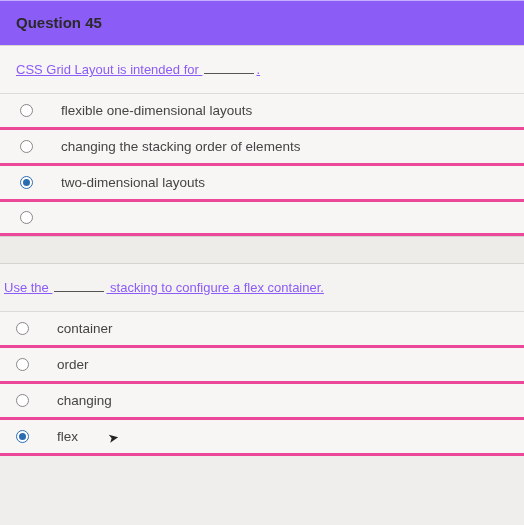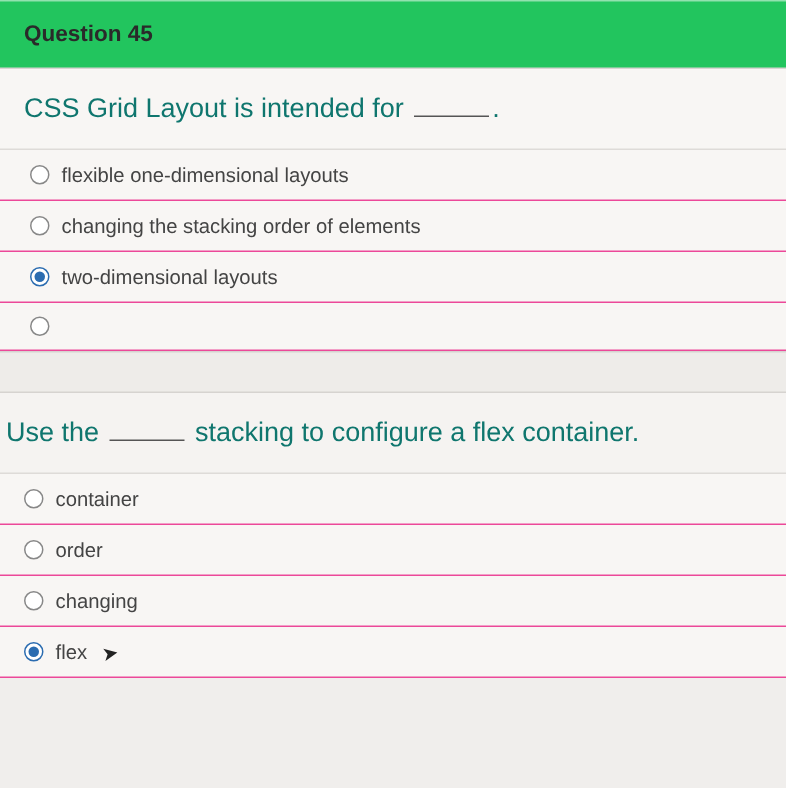--- a/index.html
+++ b/index.html
@@ -17,49 +17,50 @@
     }
     .question-block {
       background: #f6f4f2;
     }
     .question-header {
       padding: 14px 16px 14px 16px;
       border-bottom: 1px solid #d8d5d2;
       font-weight: 600;
       font-size: 15px;
       color: #2a2a2a;
-      background: #22c55e;
+      background: #8b5cf6;
       box-shadow: inset 0 1px 0 rgba(255,255,255,0.5);
     }
     .question-prompt {
       padding: 16px 16px 16px 16px;
       border-bottom: 1px solid #dedbd8;
-      font-size: 18px;
-      color: #0f766e;
+      font-size: 13px;
+      color: #8b5cf6;
       background: #f8f6f4;
+      text-decoration: underline;
     }
     .blank {
       display: inline-block;
       border-bottom: 1px solid #555;
       width: 50px;
       margin: 0 2px;
       vertical-align: baseline;
       height: 0.9em;
     }
     .options {
       background: #f8f6f4;
     }
     .option-row {
       display: flex;
       align-items: center;
       padding: 9px 16px 9px 20px;
-      border-bottom: 1px solid #ec4899;
+      border-bottom: 3px solid #ec4899;
       font-size: 13.5px;
       color: #444;
-      gap: 8px;
+      gap: 28px;
       cursor: pointer;
     }
     .radio {
       width: 13px;
       height: 13px;
       border: 1.5px solid #888;
       border-radius: 50%;
       display: flex;
       align-items: center;
       justify-content: center;

